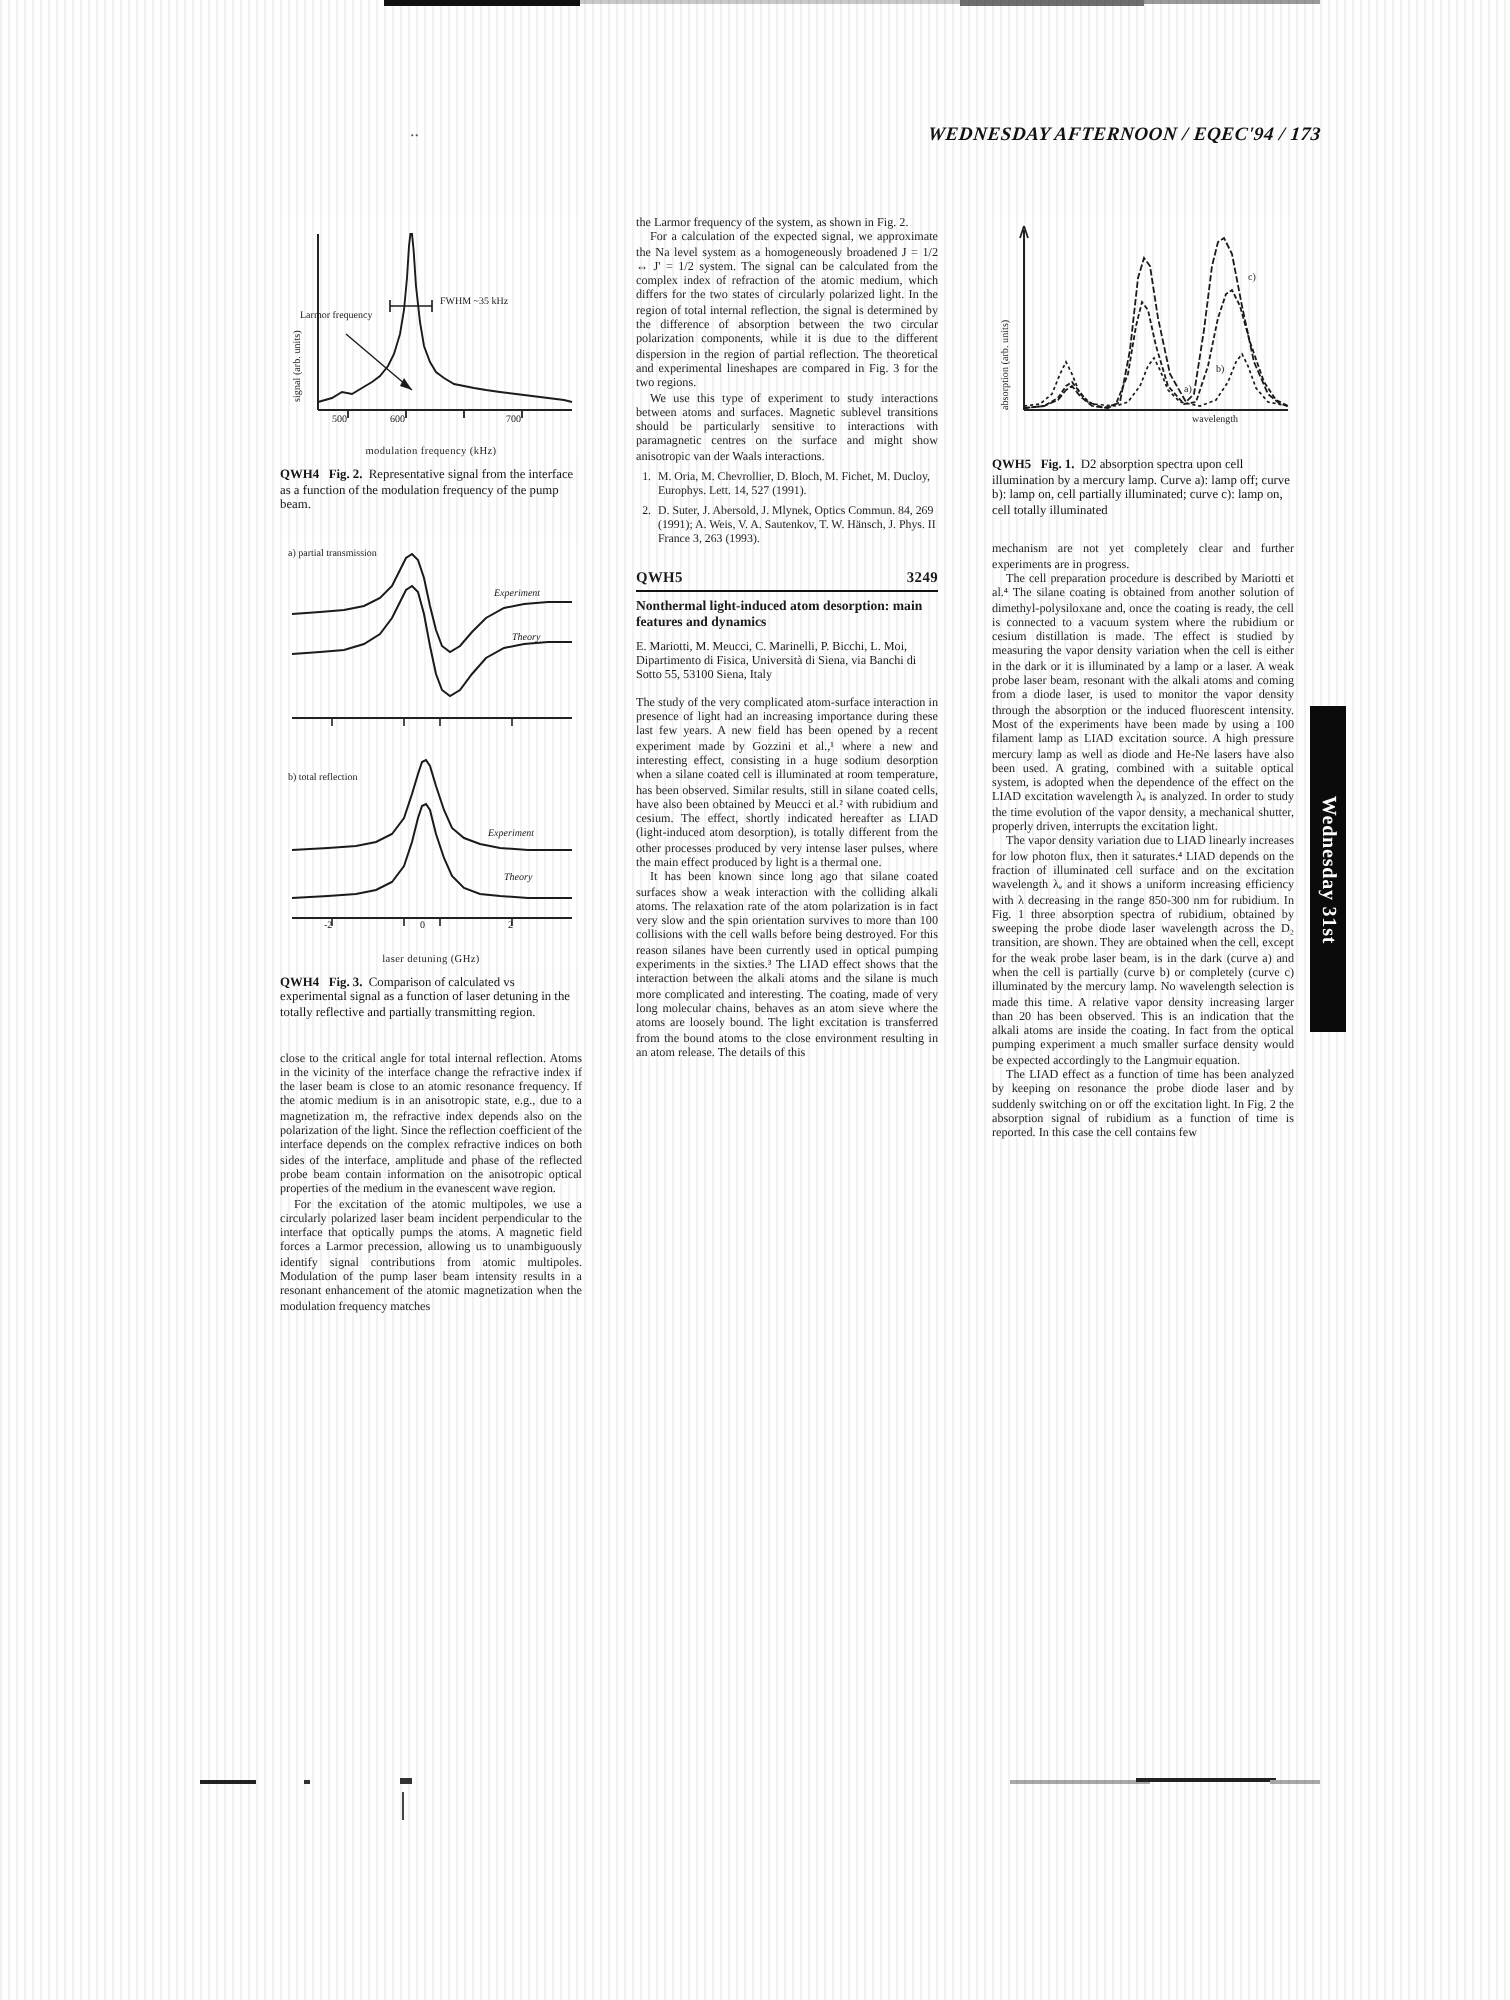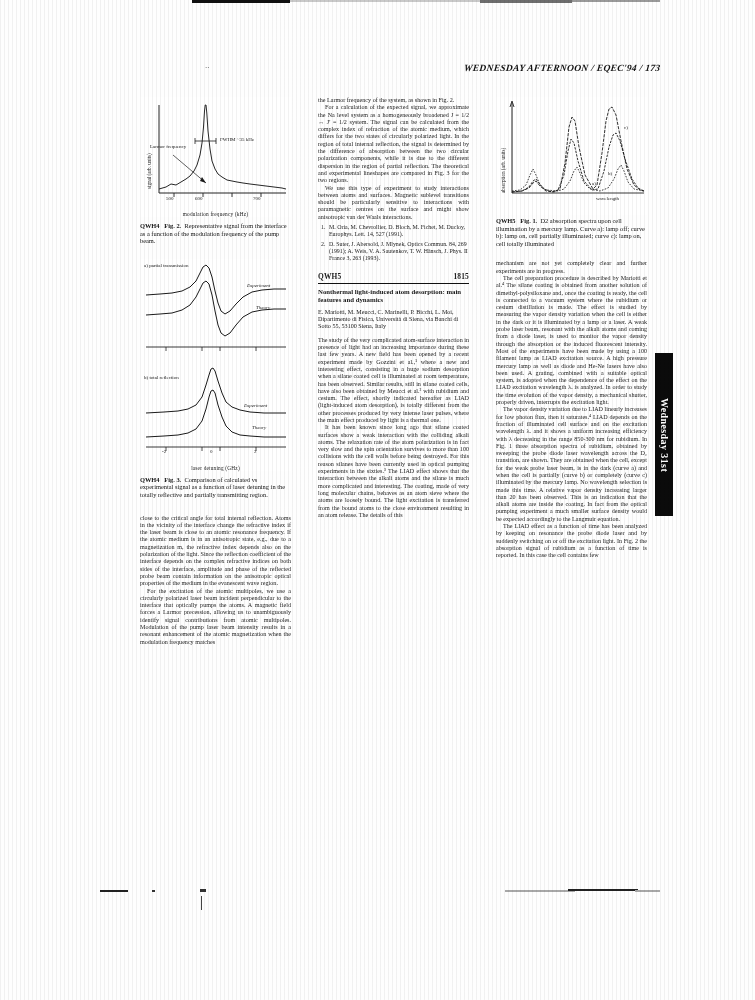--- a/index.html
+++ b/index.html
@@ -17,21 +17,21 @@
   .scan-dot{position:absolute;background:#333;}
 
   .sheet{position:absolute;left:130px;top:45px;width:545px;height:820px;}
 
   .runhead{position:absolute;right:15px;top:18px;font-style:italic;font-weight:700;
     font-size:9.5px;letter-spacing:.3px;color:#111;transform:skewX(-6deg);}
 
   .stray{position:absolute;left:75px;top:15px;font-size:9px;color:#555;}
 
   
-  .col{position:absolute;top:52px;width:151px;}
+  .col{position:absolute;top:64px;width:151px;}
   .col1{left:10px;}
   .col2{left:188px;}
   .col3{left:366px;}
 
   p.body{margin:0 0 0 0;font-size:6.1px;line-height:7.3px;text-align:justify;
     color:#232323;text-indent:7px;-webkit-hyphens:auto;hyphens:auto;}
   p.body.ni{text-indent:0;}
 
   .cap{font-size:6.4px;line-height:7.6px;color:#151515;margin-top:5px;}
   .cap b{font-weight:700;}
@@ -207,21 +207,21 @@
       <p class="body">We use this type of experiment to study interactions between atoms and surfaces. Magnetic sublevel transitions should be particularly sensitive to interactions with paramagnetic centres on the surface and might show anisotropic van der Waals interactions.</p>
 
       <ol class="refs">
         <li>M. Oria, M. Chevrollier, D. Bloch, M. Fichet, M. Ducloy, Europhys. Lett. 14, 527 (1991).</li>
         <li>D. Suter, J. Abersold, J. Mlynek, Optics Commun. 84, 269 (1991); A. Weis, V. A. Sautenkov, T. W. Hänsch, J. Phys. II France 3, 263 (1993).</li>
       </ol>
 
       <div class="sess">
         <div class="rowtop">
           <span>QWH5</span>
-          <span>1815</span>
+          <span>3249</span>
         </div>
         <div class="rule"></div>
         <div class="title">Nonthermal light-induced atom desorption: main features and dynamics</div>
         <div class="auth">E. Mariotti, M. Meucci, C. Marinelli, P. Bicchi, L. Moi, Dipartimento di Fisica, Università di Siena, via Banchi di Sotto 55, 53100 Siena, Italy</div>
       </div>
 
       <p class="body ni">The study of the very complicated atom-surface interaction in presence of light had an increasing importance during these last few years. A new field has been opened by a recent experiment made by Gozzini et al.,¹ where a new and interesting effect, consisting in a huge sodium desorption when a silane coated cell is illuminated at room temperature, has been observed. Similar results, still in silane coated cells, have also been obtained by Meucci et al.² with rubidium and cesium. The effect, shortly indicated hereafter as LIAD (light-induced atom desorption), is totally different from the other processes produced by very intense laser pulses, where the main effect produced by light is a thermal one.</p>
       <p class="body">It has been known since long ago that silane coated surfaces show a weak interaction with the colliding alkali atoms. The relaxation rate of the atom polarization is in fact very slow and the spin orientation survives to more than 100 collisions with the cell walls before being destroyed. For this reason silanes have been currently used in optical pumping experiments in the sixties.³ The LIAD effect shows that the interaction between the alkali atoms and the silane is much more complicated and interesting. The coating, made of very long molecular chains, behaves as an atom sieve where the atoms are loosely bound. The light excitation is transferred from the bound atoms to the close environment resulting in an atom release. The details of this</p>
     </div>
 

